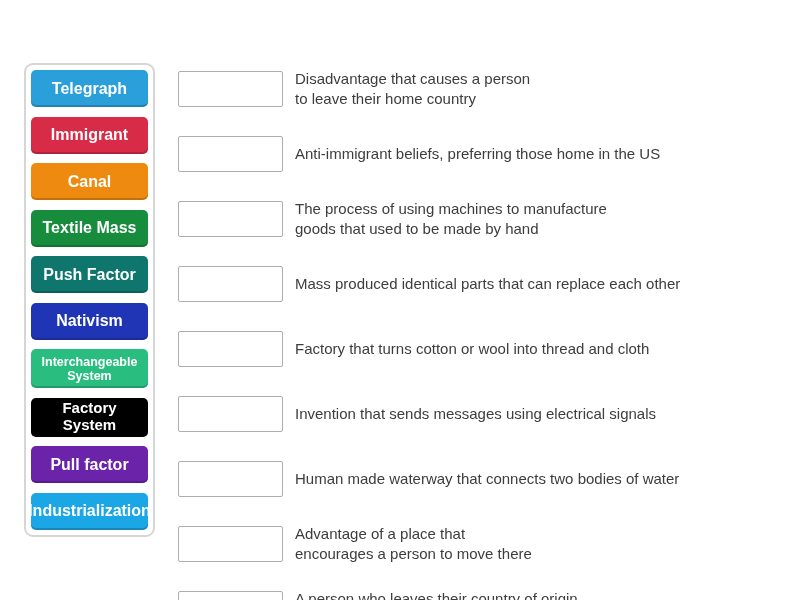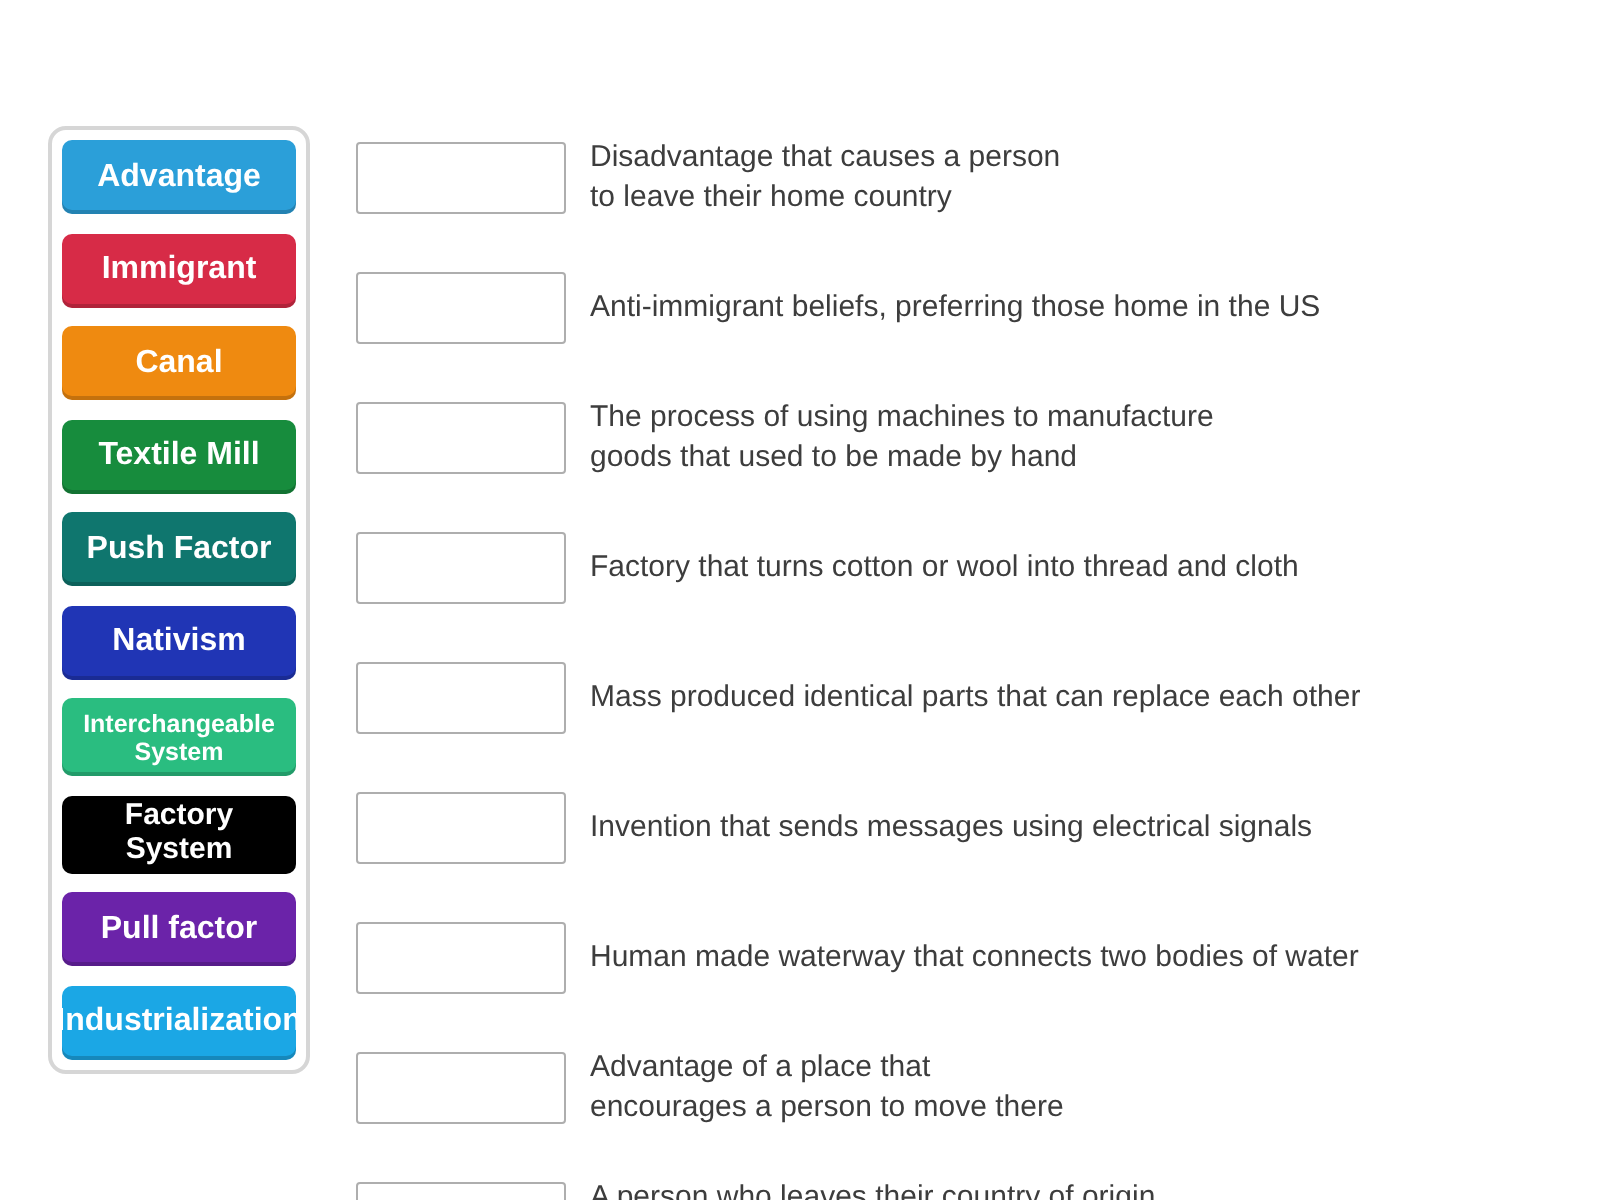--- a/index.html
+++ b/index.html
@@ -39,24 +39,24 @@
     margin-left: 12px; font-size: 15px; line-height: 20px;
     color: #3d3d3d; white-space: pre;
   }
 </style>
 </head>
 <body>
 
 <div class="board">
 
   <div class="tile-panel">
-    <div class="tile" style="background: rgb(43, 159, 217);">Advantage</div>
+    <div class="tile" style="background: rgb(43, 159, 217);">Telegraph</div>
     <div class="tile" style="background: rgb(215, 43, 71);">Immigrant</div>
     <div class="tile" style="background: rgb(239, 138, 16);">Canal</div>
-    <div class="tile" style="background: rgb(23, 140, 61);">Textile Mill</div>
+    <div class="tile" style="background: rgb(23, 140, 61);">Textile Mass</div>
     <div class="tile" style="background: #0f766e;">Push Factor</div>
     <div class="tile" style="background: rgb(32, 53, 181);">Nativism</div>
     <div class="tile text-sm" style="background: rgb(42, 189, 128);">Interchangeable
 System</div>
     <div class="tile text-md" style="background: #000000;">Factory
 System</div>
     <div class="tile" style="background: rgb(107, 35, 169);">Pull factor</div>
     <div class="tile text-compact" style="background: rgb(27, 167, 229);">Industrialization</div>
   </div>
 
@@ -70,25 +70,25 @@
       <div class="slot"></div>
       <div class="def">Anti-immigrant beliefs, preferring those home in the US</div>
     </div>
     <div class="row">
       <div class="slot"></div>
       <div class="def">The process of using machines to manufacture
 goods that used to be made by hand</div>
     </div>
     <div class="row">
       <div class="slot"></div>
-      <div class="def">Factory that turns cotton or wool into thread and cloth</div>
+      <div class="def">Mass produced identical parts that can replace each other</div>
     </div>
     <div class="row">
       <div class="slot"></div>
-      <div class="def">Mass produced identical parts that can replace each other</div>
+      <div class="def">Factory that turns cotton or wool into thread and cloth</div>
     </div>
     <div class="row">
       <div class="slot"></div>
       <div class="def">Invention that sends messages using electrical signals</div>
     </div>
     <div class="row">
       <div class="slot"></div>
       <div class="def">Human made waterway that connects two bodies of water</div>
     </div>
     <div class="row">

